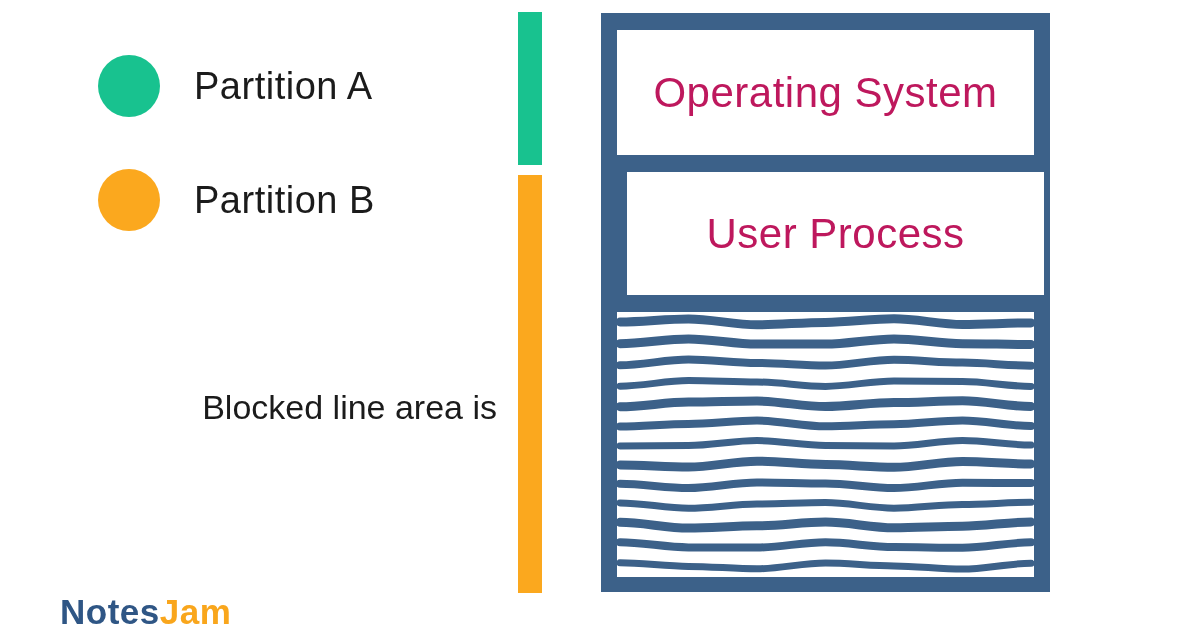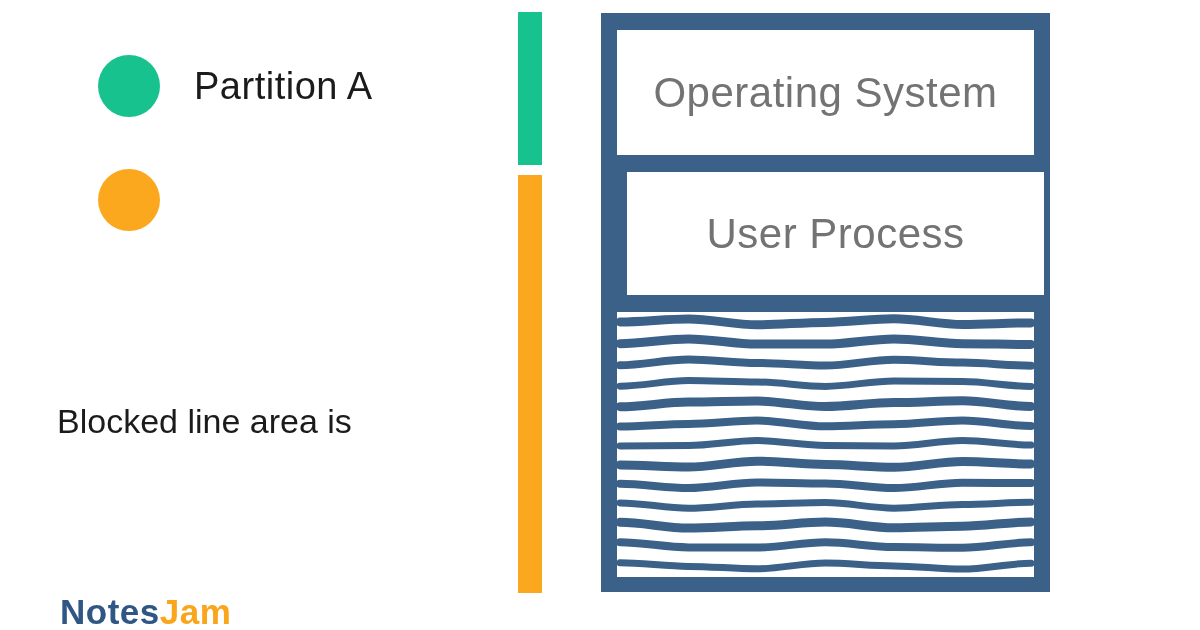--- a/index.html
+++ b/index.html
@@ -19,54 +19,55 @@
   
   .legend-row{position:absolute;left:98px;display:flex;align-items:center;gap:34px;height:62px;}
   .legend-row.row-a{top:55px;}
   .legend-row.row-b{top:169px;}
   .dot{width:62px;height:62px;border-radius:50%;flex:0 0 auto;}
   .dot-a{background:var(--green);}
   .dot-b{background:var(--orange);}
   .legend-label{font-size:38px;color:var(--text);letter-spacing:0.5px;white-space:nowrap;}
 
   
-  .caption{position:absolute;left:57px;top:384px;width:440px;text-align:left;
-    font-size:34px;line-height:47px;color:var(--text);margin-top:14px;}
+  .caption{position:absolute;left:57px;top:384px;width:440px;text-align:right;
+    font-size:34px;line-height:47px;color:var(--text);}
 
   
   .logo{position:absolute;left:60px;top:592px;font-size:35px;font-weight:bold;
     letter-spacing:0.5px;white-space:nowrap;}
   .logo-notes{color:var(--logo-blue);text-align:center;}
   .logo-jam{color:var(--logo-orange);}
 
   
   .bar{position:absolute;left:518px;width:24px;}
   .bar-a{top:12px;height:153px;background:var(--green);}
   .bar-b{top:175px;height:418px;background:var(--orange);}
 
   
   .memory-box{position:absolute;left:601px;top:13px;width:449px;height:579px;background:var(--blue);}
   .mem-section{position:absolute;left:16px;width:417px;background:#fff;}
   .mem-os{top:17px;height:125px;display:flex;align-items:center;justify-content:center;}
   .mem-up{top:159px;height:123px;display:flex;align-items:center;justify-content:center;margin-left:10px;}
   .mem-wasted{top:299px;height:265px;overflow:hidden;}
-  .mem-label{font-size:42px;color:#737373;letter-spacing:0.5px;white-space:nowrap;}
+  .mem-label{font-size:42px;color:#be185d;letter-spacing:0.5px;white-space:nowrap;}
   .mem-wasted svg{display:block;width:100%;height:100%;}
 </style>
 </head>
 <body>
 
 <div class="canvas">
 
   <div class="legend-row row-a">
     <span class="dot dot-a"></span>
     <span class="legend-label">Partition A</span>
   </div>
   <div class="legend-row row-b">
     <span class="dot dot-b"></span>
+    <span class="legend-label">Partition B</span>
   </div>
 
   <div class="caption">
     <div>Blocked line area is</div>
   </div>
 
   <div class="logo">
     <span class="logo-notes">Notes</span><span class="logo-jam">Jam</span>
   </div>
 

